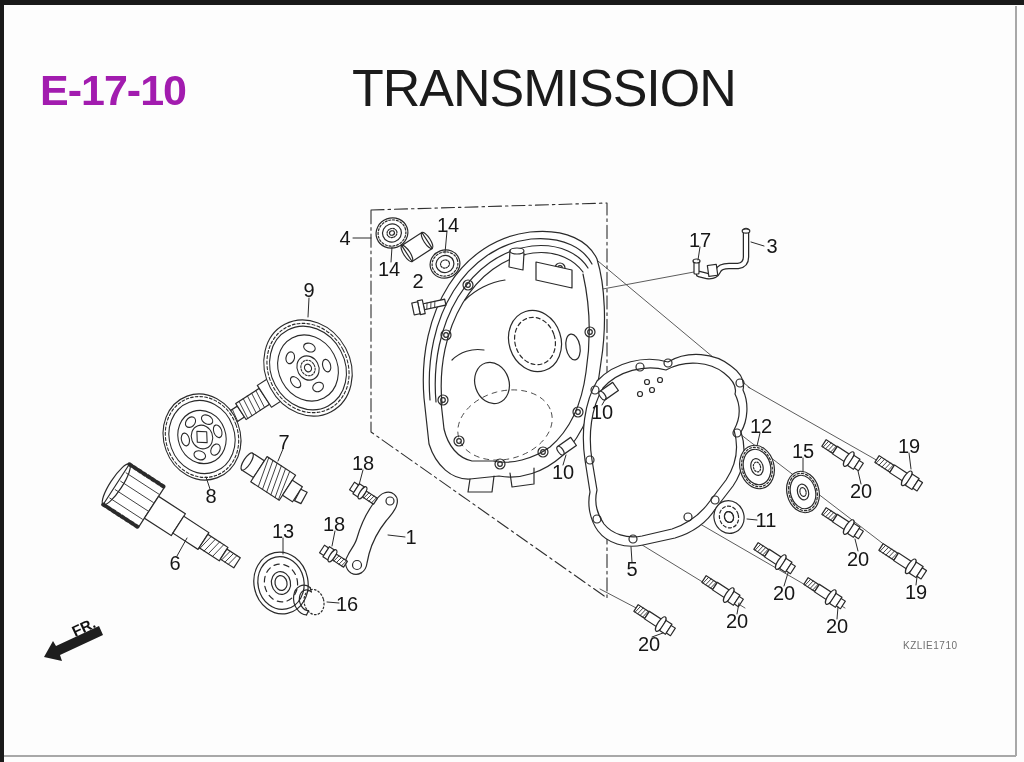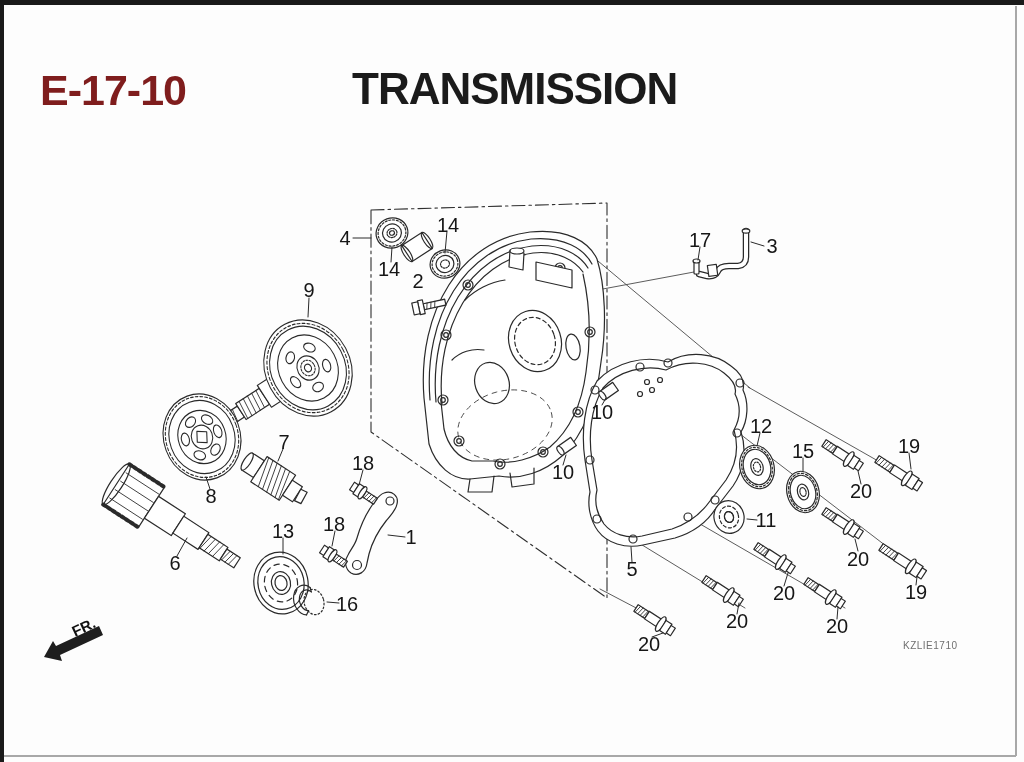--- a/index.html
+++ b/index.html
@@ -3,22 +3,22 @@
 <meta charset="utf-8">
 <style>
   html,body{margin:0;padding:0;background:#e8e8e8;}
   .page{position:relative;width:1024px;height:762px;background:#fdfdfd;overflow:hidden;
         font-family:"Liberation Sans",sans-serif;}
   .border-top{position:absolute;left:0;top:0;width:1024px;height:5px;background:#1a1a1a;}
   .border-left{position:absolute;left:0;top:0;width:4px;height:762px;background:#1a1a1a;}
   .border-right{position:absolute;left:1015px;top:6px;width:2px;height:750px;background:#a8a8a8;}
   .border-bottom{position:absolute;left:4px;top:755px;width:1012px;height:2px;background:#a8a8a8;}
   .hdr-code{position:absolute;left:40px;top:66px;font-size:43px;font-weight:bold;
-            letter-spacing:-1px;color:#7f1d1d;}
-  .hdr-title{position:absolute;left:352px;top:64px;font-size:44px;font-weight:bold;
+            letter-spacing:-1px;color:#a21caf;}
+  .hdr-title{position:absolute;left:352px;top:58px;font-size:52px;font-weight:normal;
              letter-spacing:-1px;color:#1b1b1b;}
   .fig-code{position:absolute;left:903px;top:640px;font-size:10px;color:#6f6f6f;letter-spacing:0.5px;}
   svg.diagram{position:absolute;left:0;top:0;}
   svg .ln{fill:none;stroke:#2a2a2a;stroke-width:1.2;}
   svg .wf{fill:#ffffff;stroke:#2a2a2a;stroke-width:1.2;}
   svg .thin{fill:none;stroke:#4a4a4a;stroke-width:0.9;}
   svg .leader{stroke:#2a2a2a;stroke-width:1;}
   svg .dash-box{fill:none;stroke:#2f2f2f;stroke-width:1.1;stroke-dasharray:13 4 2.5 4;}
   svg .hatch{stroke:#2a2a2a;stroke-width:0.8;fill:none;}
   svg .plabel{font-family:"Liberation Sans",sans-serif;font-size:20px;fill:#161616;text-anchor:middle;}

